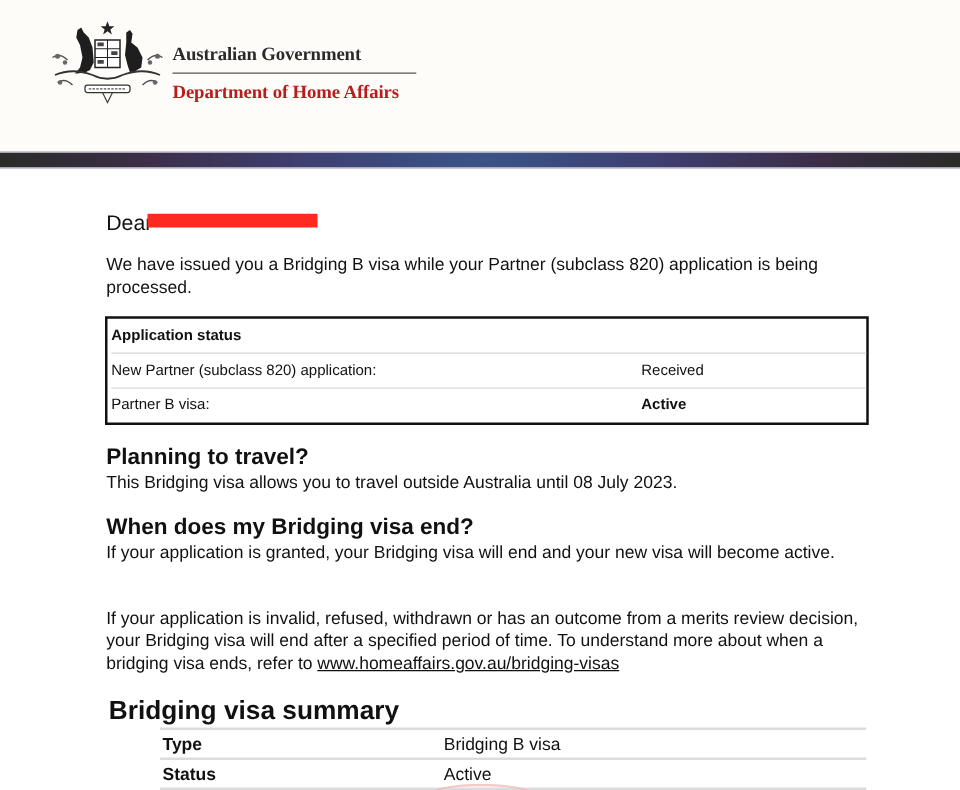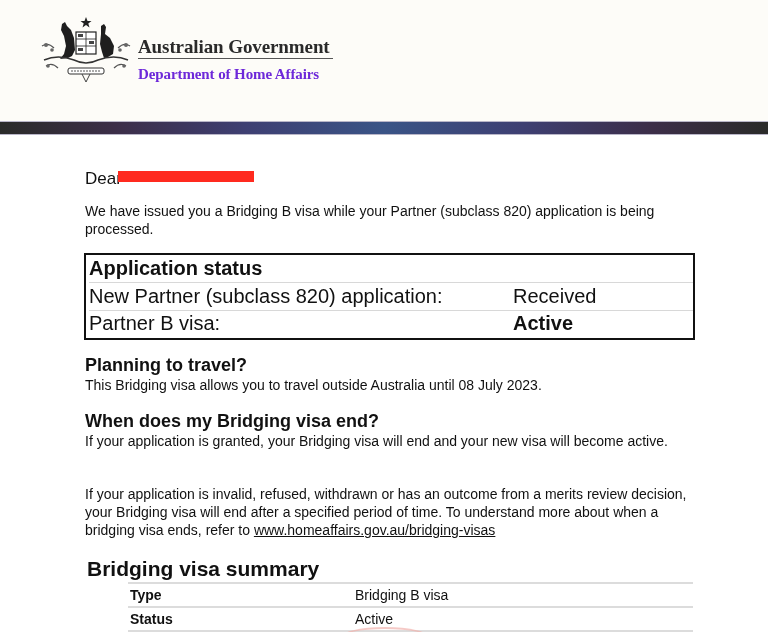--- a/index.html
+++ b/index.html
@@ -1,29 +1,29 @@
 <!DOCTYPE html>
 <html><head>
 <meta charset="utf-8">
 <style>
   html, body { margin: 0; padding: 0; }
   body { width: 768px; height: 632px; overflow: hidden; background: #ffffff; position: relative; font-family: "Liberation Sans", sans-serif; color: #111; }
   .header { position: absolute; left: 0; top: 0; width: 768px; height: 121px; background: #fdfcf8; }
   .crest { position: absolute; left: 38px; top: 16px; width: 96px; height: 68px; }
-  .gov-name { position: absolute; left: 138px; top: 36px; font-family: "Liberation Serif", serif; font-weight: bold; font-size: 19px; color: #2a2a2a; letter-spacing: -0.1px; }
+  .gov-name { position: absolute; left: 138px; top: 36px; font-family: "Liberation Serif", serif; font-weight: bold; font-size: 15px; color: #2a2a2a; letter-spacing: -0.1px; }
   .gov-rule { position: absolute; left: 138px; top: 58px; width: 195px; height: 1px; background: #555; }
-  .dept-name { position: absolute; left: 138px; top: 66px; font-family: "Liberation Serif", serif; font-weight: bold; font-size: 15px; color: #6d28d9; letter-spacing: -0.1px; }
+  .dept-name { position: absolute; left: 138px; top: 66px; font-family: "Liberation Serif", serif; font-weight: bold; font-size: 15px; color: #b91c1c; letter-spacing: -0.1px; }
   .band { position: absolute; left: 0; top: 121px; width: 768px; height: 12px;
     background: linear-gradient(to right, #2a2b29 0%, #3c2e48 15%, #3e3f72 32%, #3a5486 50%, #3e3f72 68%, #3c2e48 85%, #2a2b29 100%);
     border-top: 1px solid #b9b6c8; border-bottom: 1px solid #b9b6c8; }
   .dear { position: absolute; left: 85px; top: 169px; font-size: 17px; }
   .redact { position: absolute; left: 118px; top: 171px; width: 136px; height: 11px; background: #ff2a1f; }
   .p { position: absolute; left: 85px; font-size: 14px; line-height: 18px; width: 620px; color: #111; }
   .status-box { position: absolute; left: 84px; top: 253px; width: 607px; height: 83px; border: 2px solid #111; }
-  .status-row { position: absolute; left: 3px; width: 604px; height: 27px; border-bottom: 1px solid #d8d8d8; font-size: 20px; line-height: 27px; }
+  .status-row { position: absolute; left: 3px; width: 604px; height: 27px; border-bottom: 1px solid #d8d8d8; font-size: 12px; line-height: 27px; }
   .status-row:last-child { border-bottom: none; }
   .status-row .lbl { position: absolute; left: 0; }
   .status-row .val { position: absolute; left: 424px; }
   .b { font-weight: bold; }
   .h2 { position: absolute; left: 85px; font-size: 18px; font-weight: bold; color: #111; }
   .summary-title { position: absolute; left: 87px; top: 557px; font-size: 21px; font-weight: bold; }
   .sum-table { position: absolute; left: 85px; top: 582px; width: 608px; }
   .sum-row { position: relative; height: 22px; border-top: 2px solid #dcdcdc; font-size: 14px; line-height: 22px; margin-left: 43px; }
   .sum-row.last { border-bottom: 2px solid #dcdcdc; }
   .sum-row .k { position: absolute; left: 2px; font-weight: bold; }

